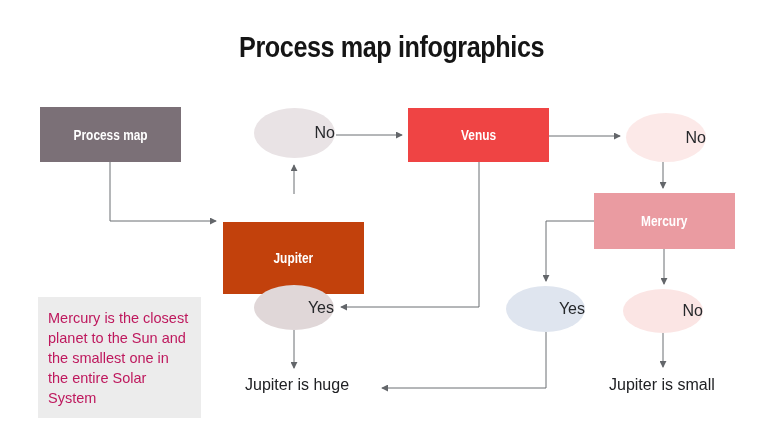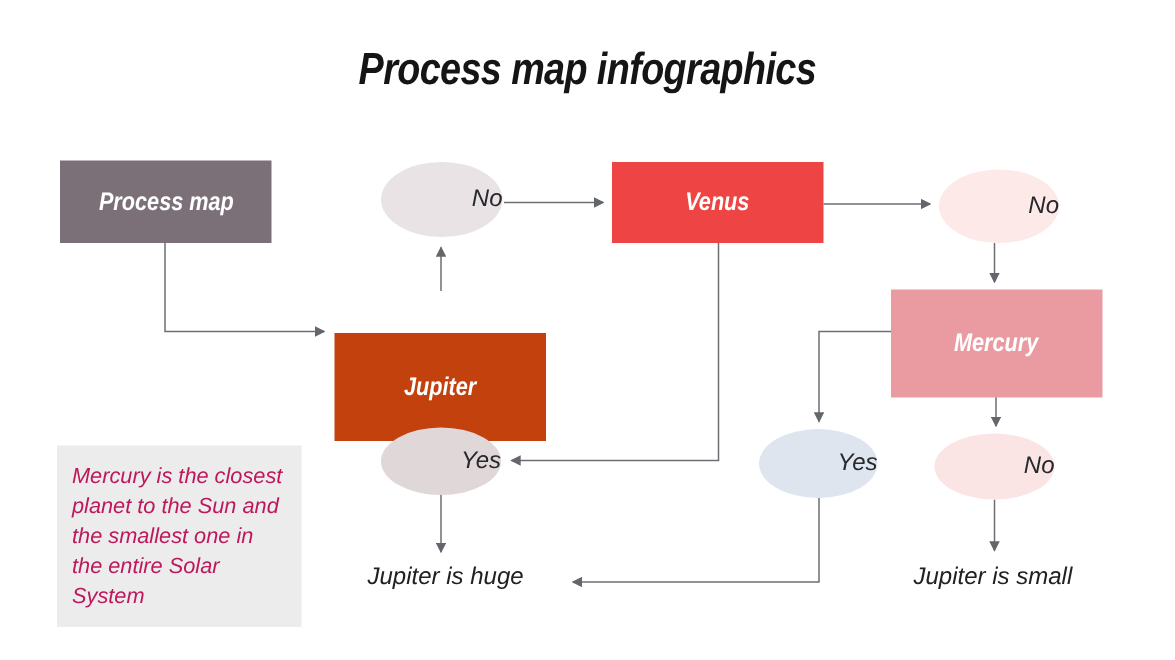--- a/index.html
+++ b/index.html
@@ -3,21 +3,20 @@
 <meta charset="utf-8">
 <style>
   html,body { margin:0; padding:0; }
   #canvas {
     position: relative;
     width: 783px;
     height: 440px;
     background: #ffffff;
     font-family: "Liberation Sans", sans-serif;
     overflow: hidden;
-    font-style: italic;
   }
   #connectors {
     position: absolute;
     left: 0; top: 0;
     width: 783px; height: 440px;
     z-index: 1;
   }
   .title {
     position: absolute;
     left: 0; right: 0;
@@ -30,38 +29,38 @@
     z-index: 2;
   }
   .title .cond { display:inline-block; transform: scaleX(0.84); transform-origin: center; }
   .box {
     position: absolute;
     display: flex;
     align-items: center;
     justify-content: center;
     color: #ffffff;
     font-weight: bold;
-    font-size: 17px;
+    font-size: 14px;
     z-index: 2;
   }
   .box .cond { display:inline-block; transform: scaleX(0.85); transform-origin: center; }
   .ellipse {
     position: absolute;
     border-radius: 50%;
     display: flex;
     align-items: center;
     justify-content: flex-end;
     font-size: 16px;
     color: #26282b;
     z-index: 2;
   }
   #box-process-map { left:40px;  top:107px; width:141px; height:55px; background:#7b7077; }
   #box-venus       { left:408px; top:108px; width:141px; height:54px; background:#ef4444; }
   #box-jupiter     { left:223px; top:194px; width:141px; height:72px; background:#c2410c;margin-top:28px; }
-  #box-mercury     { left:594px; top:193px; width:141px; height:72px; background:#ea9ba1; }
+  #box-mercury     { left:594px; top:193px; width:141px; height:56px; background:#ea9ba1; }
 
   #ellipse-no-top     { left:254px; top:108px; width:81px; height:50px; background:#e9e3e5; }
   #ellipse-no-right   { left:626px; top:113px; width:80px; height:49px; background:#fce9e8; }
   #ellipse-yes-left   { left:254px; top:285px; width:80px; height:45px; background:#e0d7d8; }
   #ellipse-yes-right  { left:506px; top:286px; width:79px; height:46px; background:#dfe5ef; }
   #ellipse-no-bottom  { left:623px; top:289px; width:80px; height:44px; background:#fbe5e4; }
 
   .note {
     position: absolute;
     left: 38px; top: 297px;

